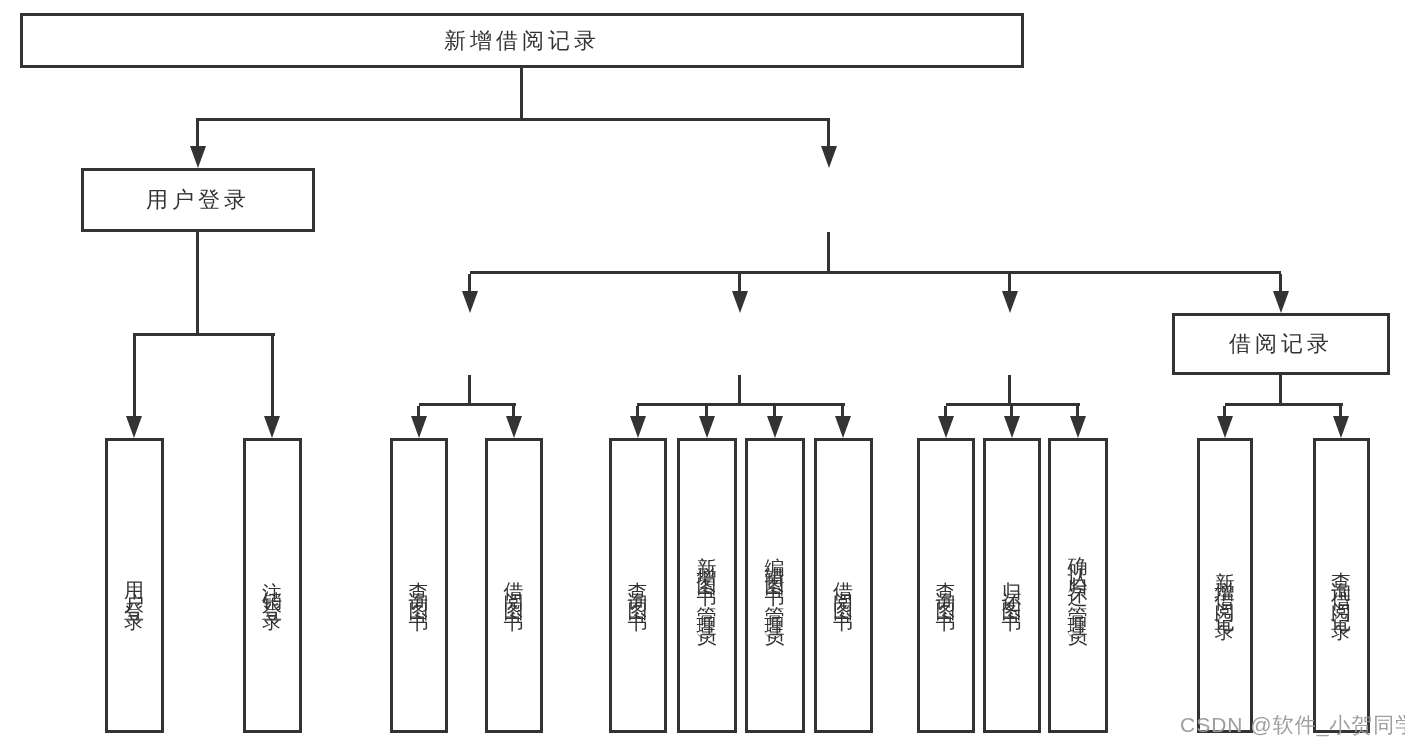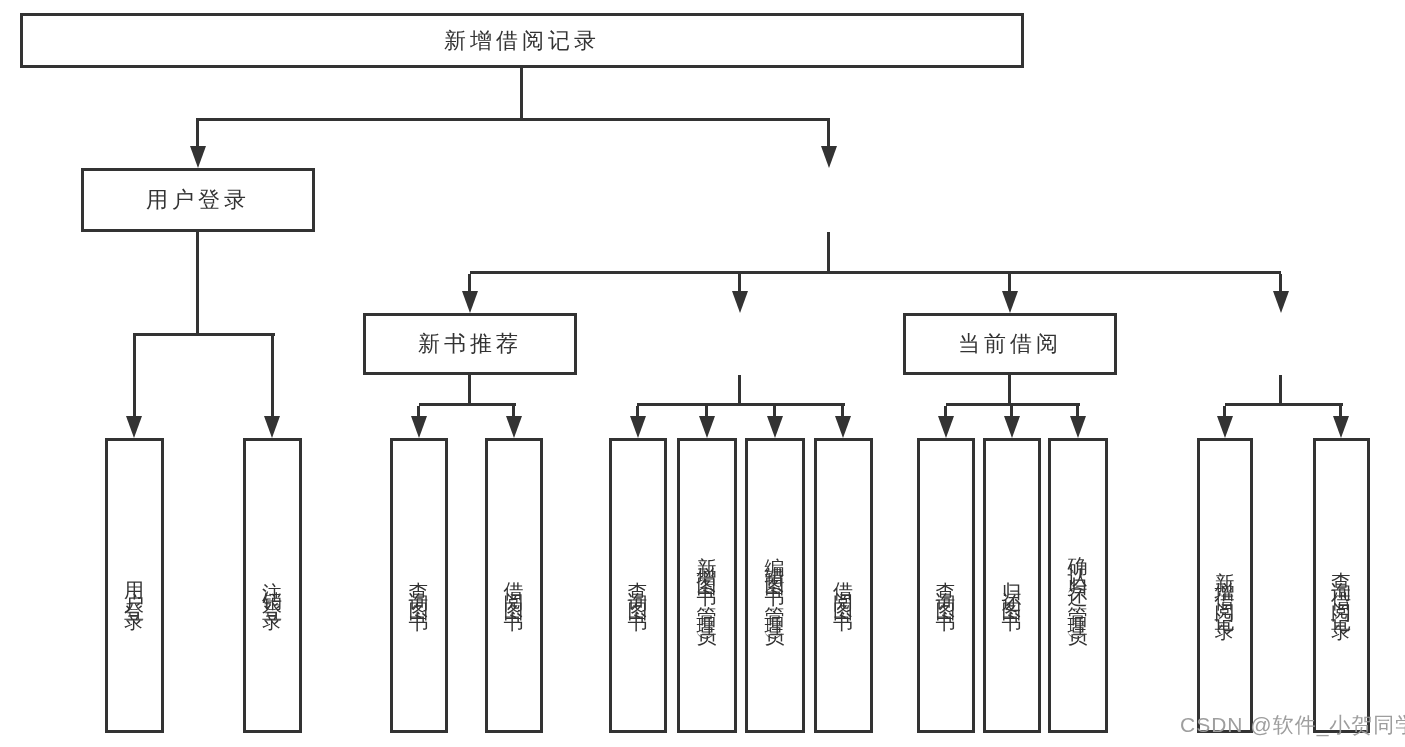--- a/index.html
+++ b/index.html
@@ -54,22 +54,21 @@
   <div class="hl" style="left:470px;top:271px;width:811px;height:3px"></div>
   <div class="vl" style="left:468px;top:274px;width:3px;height:20px"></div>
   <div class="arr" style="left:462px;top:291px"></div>
   <div class="vl" style="left:738px;top:274px;width:3px;height:20px"></div>
   <div class="arr" style="left:732px;top:291px"></div>
   <div class="vl" style="left:1008px;top:274px;width:3px;height:20px"></div>
   <div class="arr" style="left:1002px;top:291px"></div>
   <div class="vl" style="left:1279px;top:274px;width:3px;height:20px"></div>
   <div class="arr" style="left:1273px;top:291px"></div>
 
-  <div class="bx" style="left:363px;top:313px;width:214px;height:62px">新书推荐</div>
-  <div class="bx" style="left:903px;top:313px;width:214px;height:62px">当前借阅</div>
+  <div class="bx" style="left:1172px;top:313px;width:218px;height:62px">借阅记录</div>
 
   <div class="vl" style="left:468px;top:375px;width:3px;height:30px"></div>
   <div class="hl" style="left:419px;top:403px;width:97px;height:3px"></div>
   <div class="vl" style="left:417px;top:406px;width:3px;height:12px"></div>
   <div class="arr" style="left:411px;top:416px"></div>
   <div class="vl" style="left:512px;top:406px;width:3px;height:12px"></div>
   <div class="arr" style="left:506px;top:416px"></div>
 
   <div class="vl" style="left:738px;top:375px;width:3px;height:30px"></div>
   <div class="hl" style="left:637px;top:403px;width:208px;height:3px"></div>

